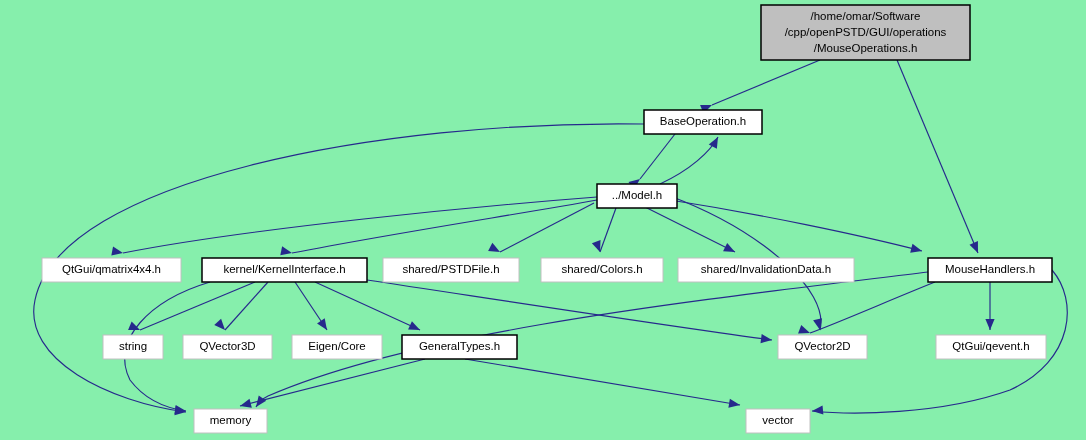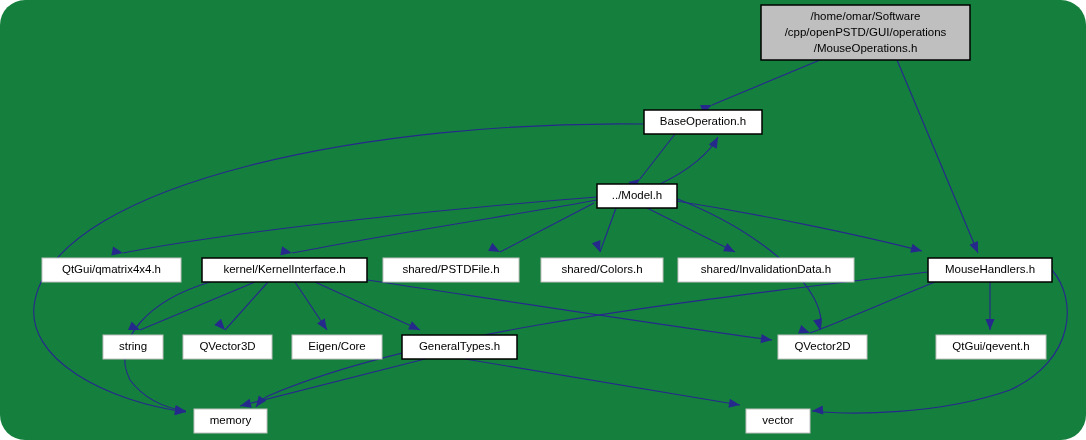--- a/index.html
+++ b/index.html
@@ -1,17 +1,17 @@
 <!DOCTYPE html>
 <html><head>
 <meta charset="utf-8">
 <style>
   html,body{margin:0;padding:0;background:#ffffff;}
   body{font-family:"Liberation Sans","DejaVu Sans",sans-serif;}
-  #graph-wrap{position:relative;width:1086px;height:440px;background:#15803d;overflow:hidden;border-radius:25px;}
+  #graph-wrap{position:relative;width:1086px;height:440px;background:#86efac;overflow:hidden;}
   svg#graph{display:block;width:1086px;height:440px;}
   .node-label{font-family:"Liberation Sans","DejaVu Sans",sans-serif;font-size:11.5px;fill:#000000;text-anchor:middle;dominant-baseline:middle;}
   .edge{fill:none;stroke:#26298c;stroke-width:1.15px;}
   .arrow{fill:#26298c;stroke:none;}
 </style>
 </head>
 <body>
 
 <div id="graph-wrap">
   <svg id="graph" viewBox="0 0 1086 440" xmlns="http://www.w3.org/2000/svg">

